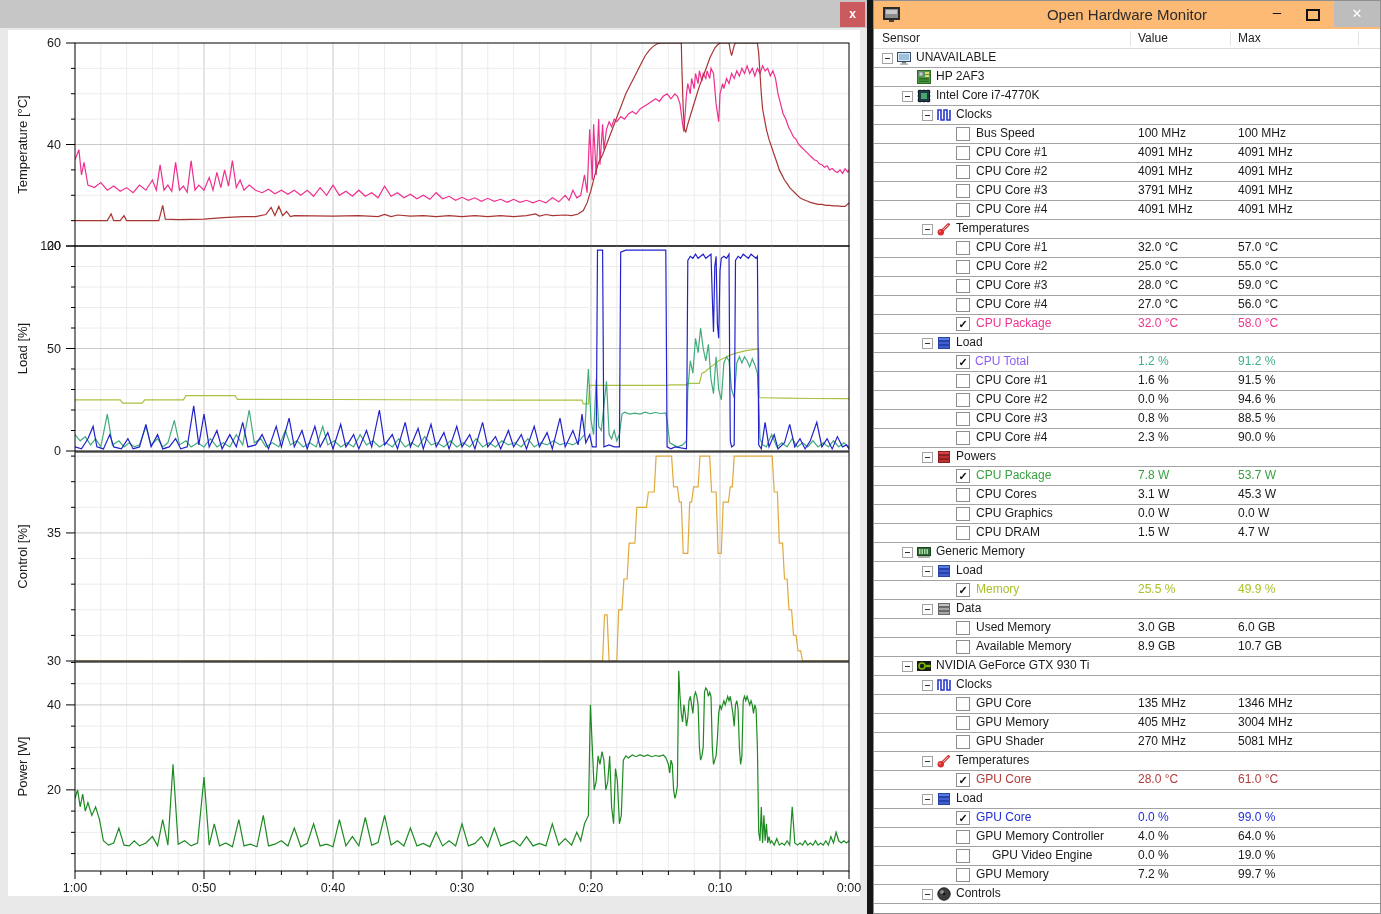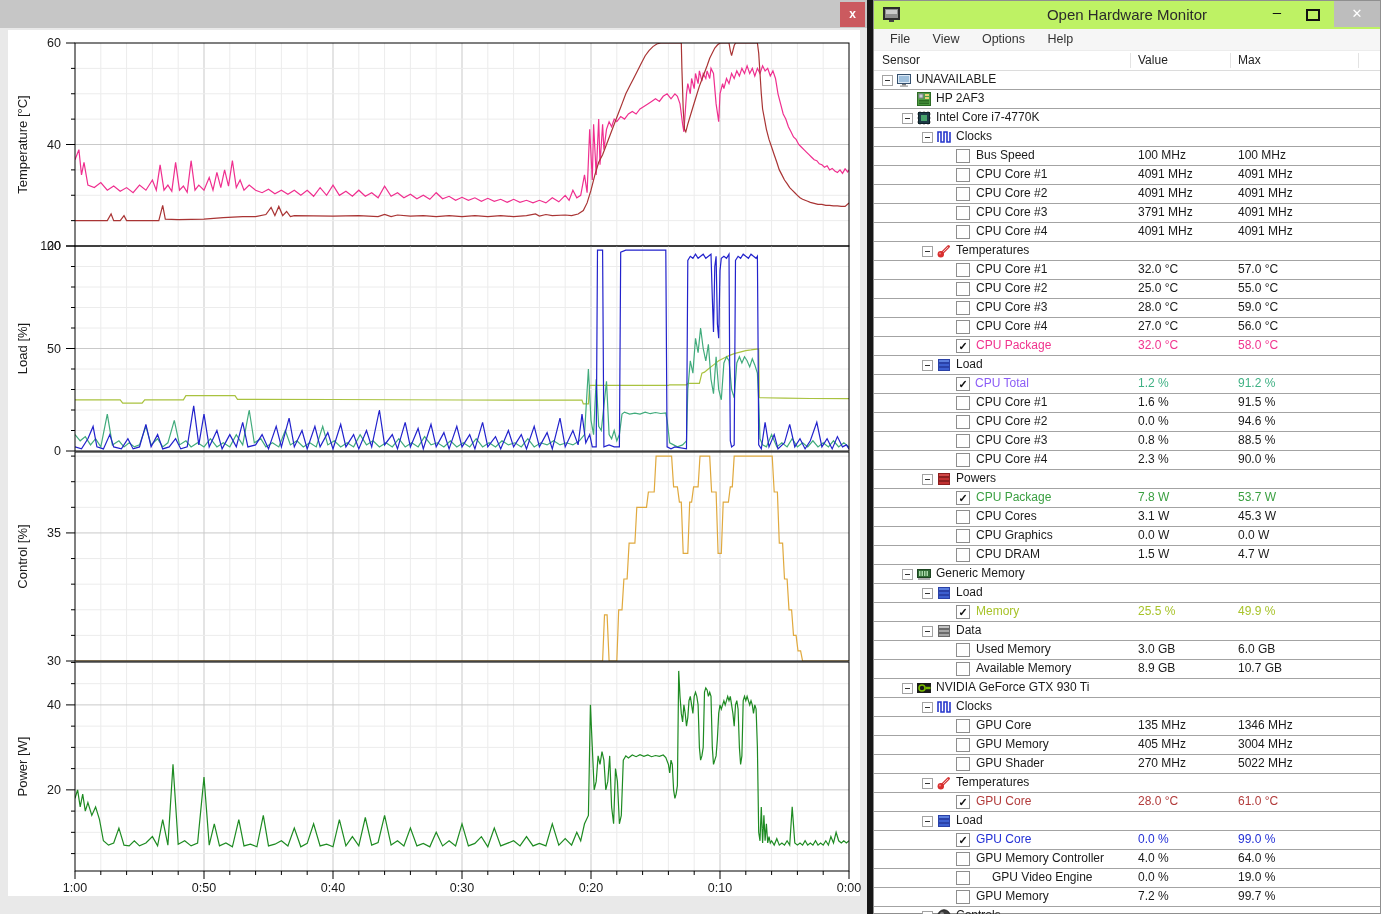--- a/index.html
+++ b/index.html
@@ -7,21 +7,21 @@
   
   .chart-window{position:absolute;left:0;top:0;width:867px;height:914px;background:#e9e9e9;}
   .chart-titlebar{position:absolute;left:0;top:0;width:100%;height:28px;background:#c6c6c6;z-index:5;}
   .chart-close{position:absolute;right:2px;top:2px;width:25px;height:25px;background:#cb5a5f;
     color:#fff;font-weight:bold;font-size:12px;text-align:center;line-height:25px;cursor:pointer;}
   .chart-body{position:absolute;left:8px;top:30px;width:852px;height:866px;background:#fff;}
   #chart-svg{position:absolute;left:0;top:0;z-index:2;}
   
   .ohm-window{position:absolute;left:873px;top:0;width:508px;height:914px;background:#fff;
     border:1px solid #8f8f8f;box-sizing:border-box;}
-  .ohm-titlebar{position:relative;height:28px;background:#bef264;}
+  .ohm-titlebar{position:relative;height:28px;background:#fdba74;}
   .ohm-title{position:absolute;left:0;right:0;top:0;text-align:center;font-size:15px;color:#2b2b2b;line-height:28px;}
   .app-icon{position:absolute;left:8px;top:4px;width:20px;height:20px;}
   .tb-min{position:absolute;right:88px;top:0;width:30px;height:26px;text-align:center;font-size:15px;
     color:#111;line-height:22px;cursor:pointer;}
   .tb-max{position:absolute;right:52px;top:0;width:30px;height:26px;cursor:pointer;}
   .tb-max span{display:block;width:10px;height:8px;border:2px solid #111;margin:8px auto 0;}
   .tb-close{position:absolute;right:0;top:0;width:46px;height:26px;background:#bdbdbd;color:#fff;
     font-size:13px;text-align:center;line-height:25px;cursor:pointer;}
   .menubar{position:relative;height:21px;background:#f6f6f6;border-bottom:1px solid #ececec;padding-left:7px;}
   .menu-item{display:inline-block;padding:0 9px;font-size:12.5px;color:#333;line-height:21px;cursor:pointer;}
@@ -334,26 +334,20 @@
           <rect x="7" y="15" width="5" height="2" fill="#444"></rect>
         </svg>
     </span>
     <span class="ohm-title">Open Hardware Monitor</span>
     <span class="tb-min">–</span>
     <span class="tb-max">
         <span></span>
       </span>
     <span class="tb-close">✕</span>
   </div>
-  <div class="menubar">
-    <span class="menu-item">File</span>
-    <span class="menu-item">View</span>
-    <span class="menu-item">Options</span>
-    <span class="menu-item">Help</span>
-  </div>
   <div class="ohm-header">
     <span class="col-h" style="left:8px">Sensor</span>
     <span class="col-h" style="left:264px">Value</span>
     <span class="col-h" style="left:364px">Max</span>
     <span class="col-sep" style="left:256px"></span>
     <span class="col-sep" style="left:356px"></span>
     <span class="col-sep" style="left:484px"></span>
   </div>
   <div class="ohm-tree" id="ohm-tree">
       <div class="trow">
@@ -642,21 +636,21 @@
       <div class="trow">
         <span class="cb" style="left: 82px;"></span>
         <span class="lbl" style="left: 102px;">GPU Memory</span>
         <span class="val">405 MHz</span>
         <span class="mx">3004 MHz</span>
       </div>
       <div class="trow">
         <span class="cb" style="left: 82px;"></span>
         <span class="lbl" style="left: 102px;">GPU Shader</span>
         <span class="val">270 MHz</span>
-        <span class="mx">5022 MHz</span>
+        <span class="mx">5081 MHz</span>
       </div>
       <div class="trow">
         <span class="exp" style="left: 48px;"></span>
         <span class="icon" style="left: 62px;"><svg width="16" height="16">
             <line x1="12.5" y1="3.5" x2="6" y2="10" stroke="#d53c3c" stroke-width="3" stroke-linecap="round"></line>
             <line x1="12" y1="4" x2="7" y2="9" stroke="#f4b9b9" stroke-width="1"></line>
             <circle cx="4.8" cy="11.2" r="3.2" fill="#d92f2f"></circle>
             <circle cx="4" cy="10.6" r="1" fill="#f08080"></circle>
           </svg></span>
         <span class="lbl" style="left: 82px;">Temperatures</span>

